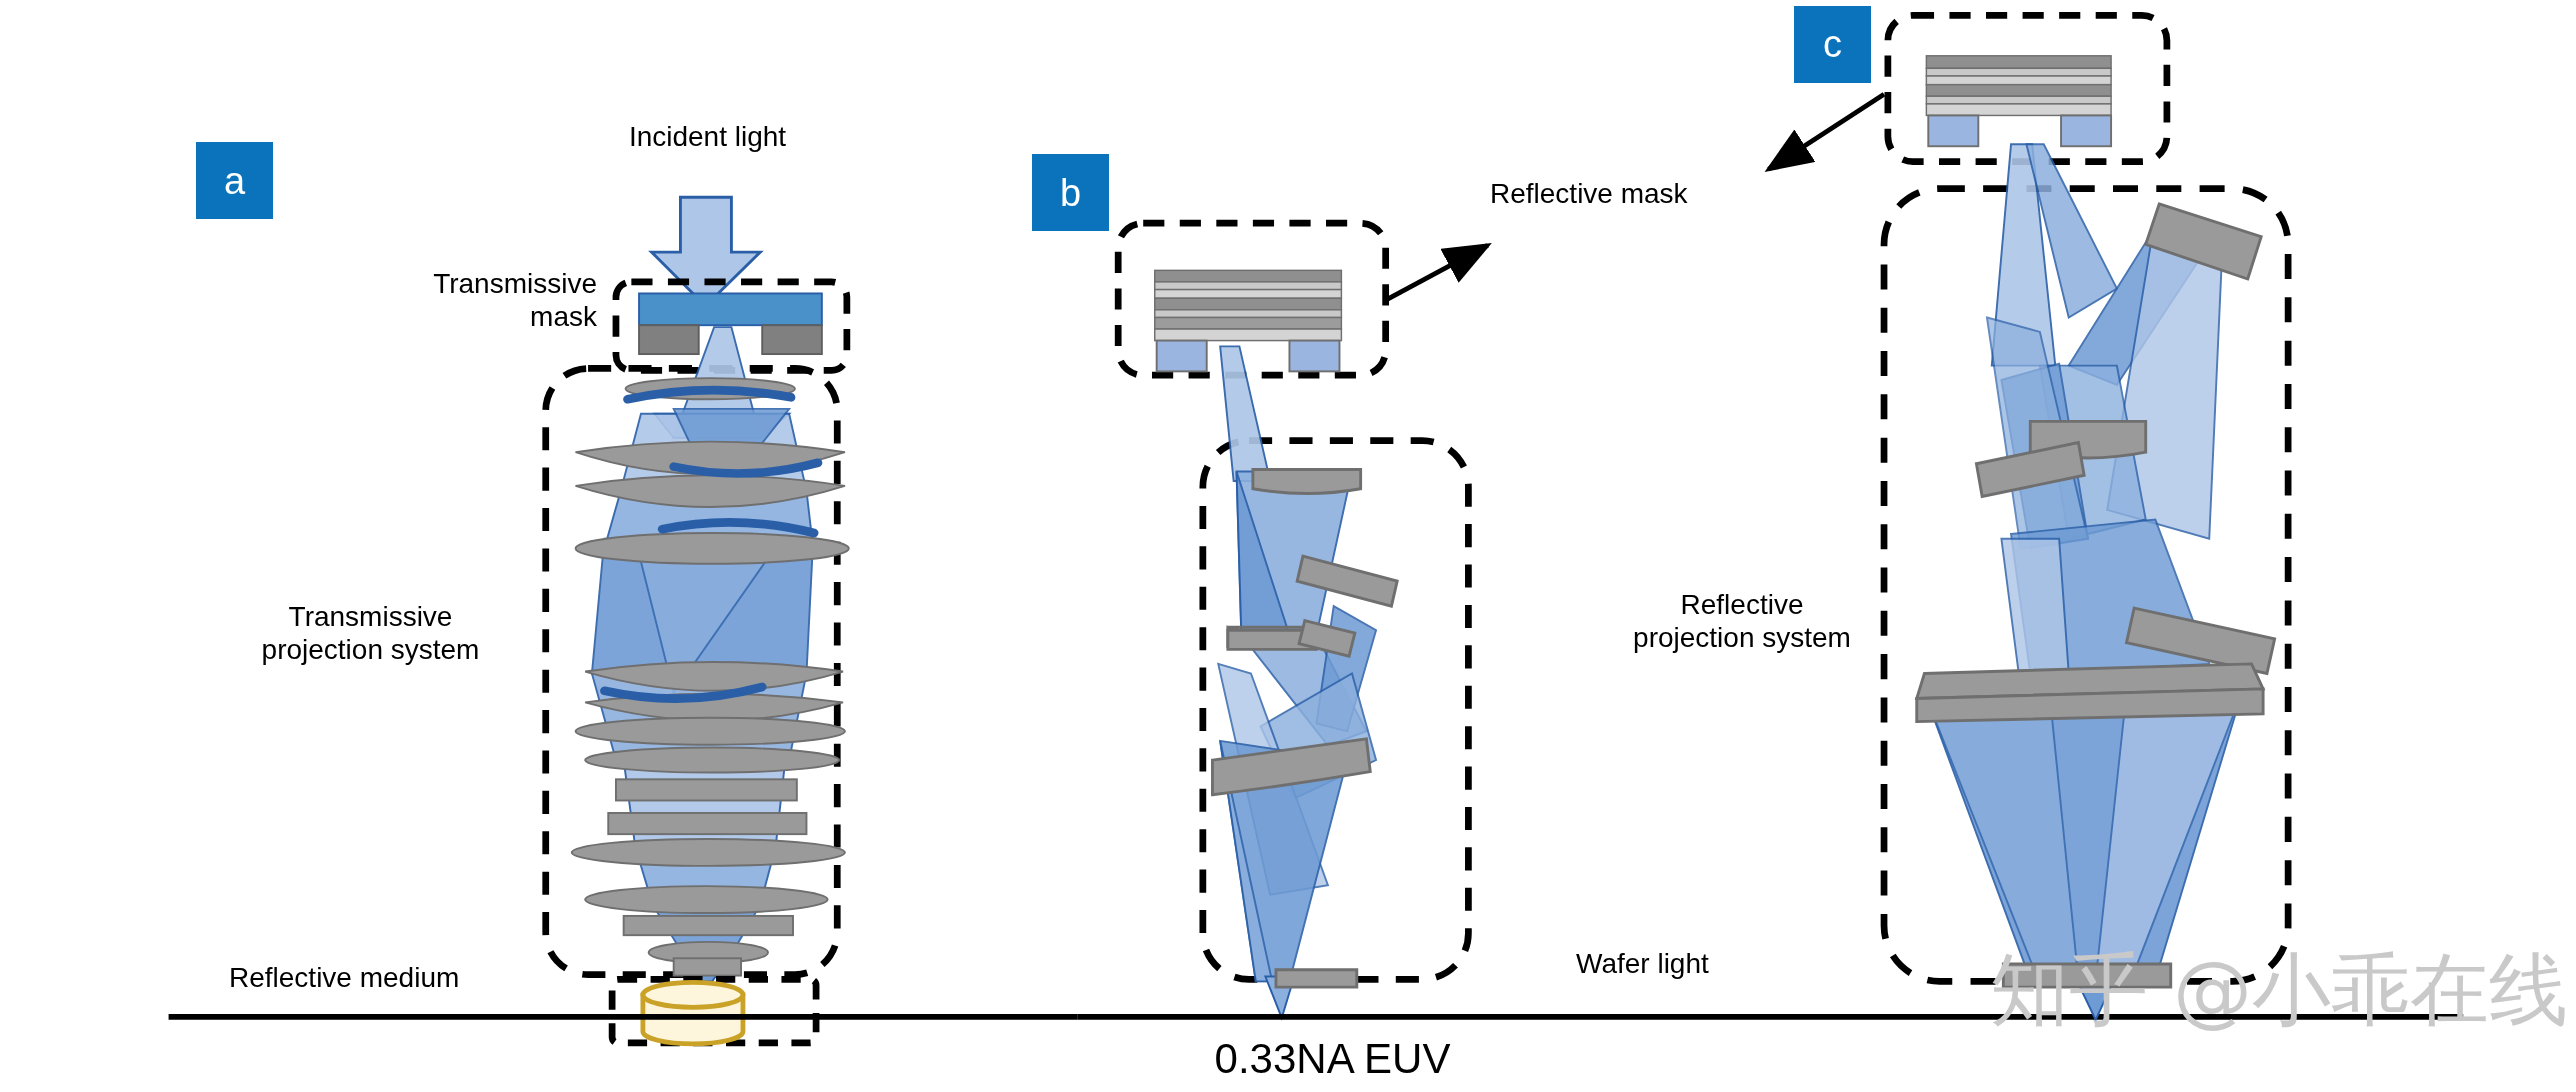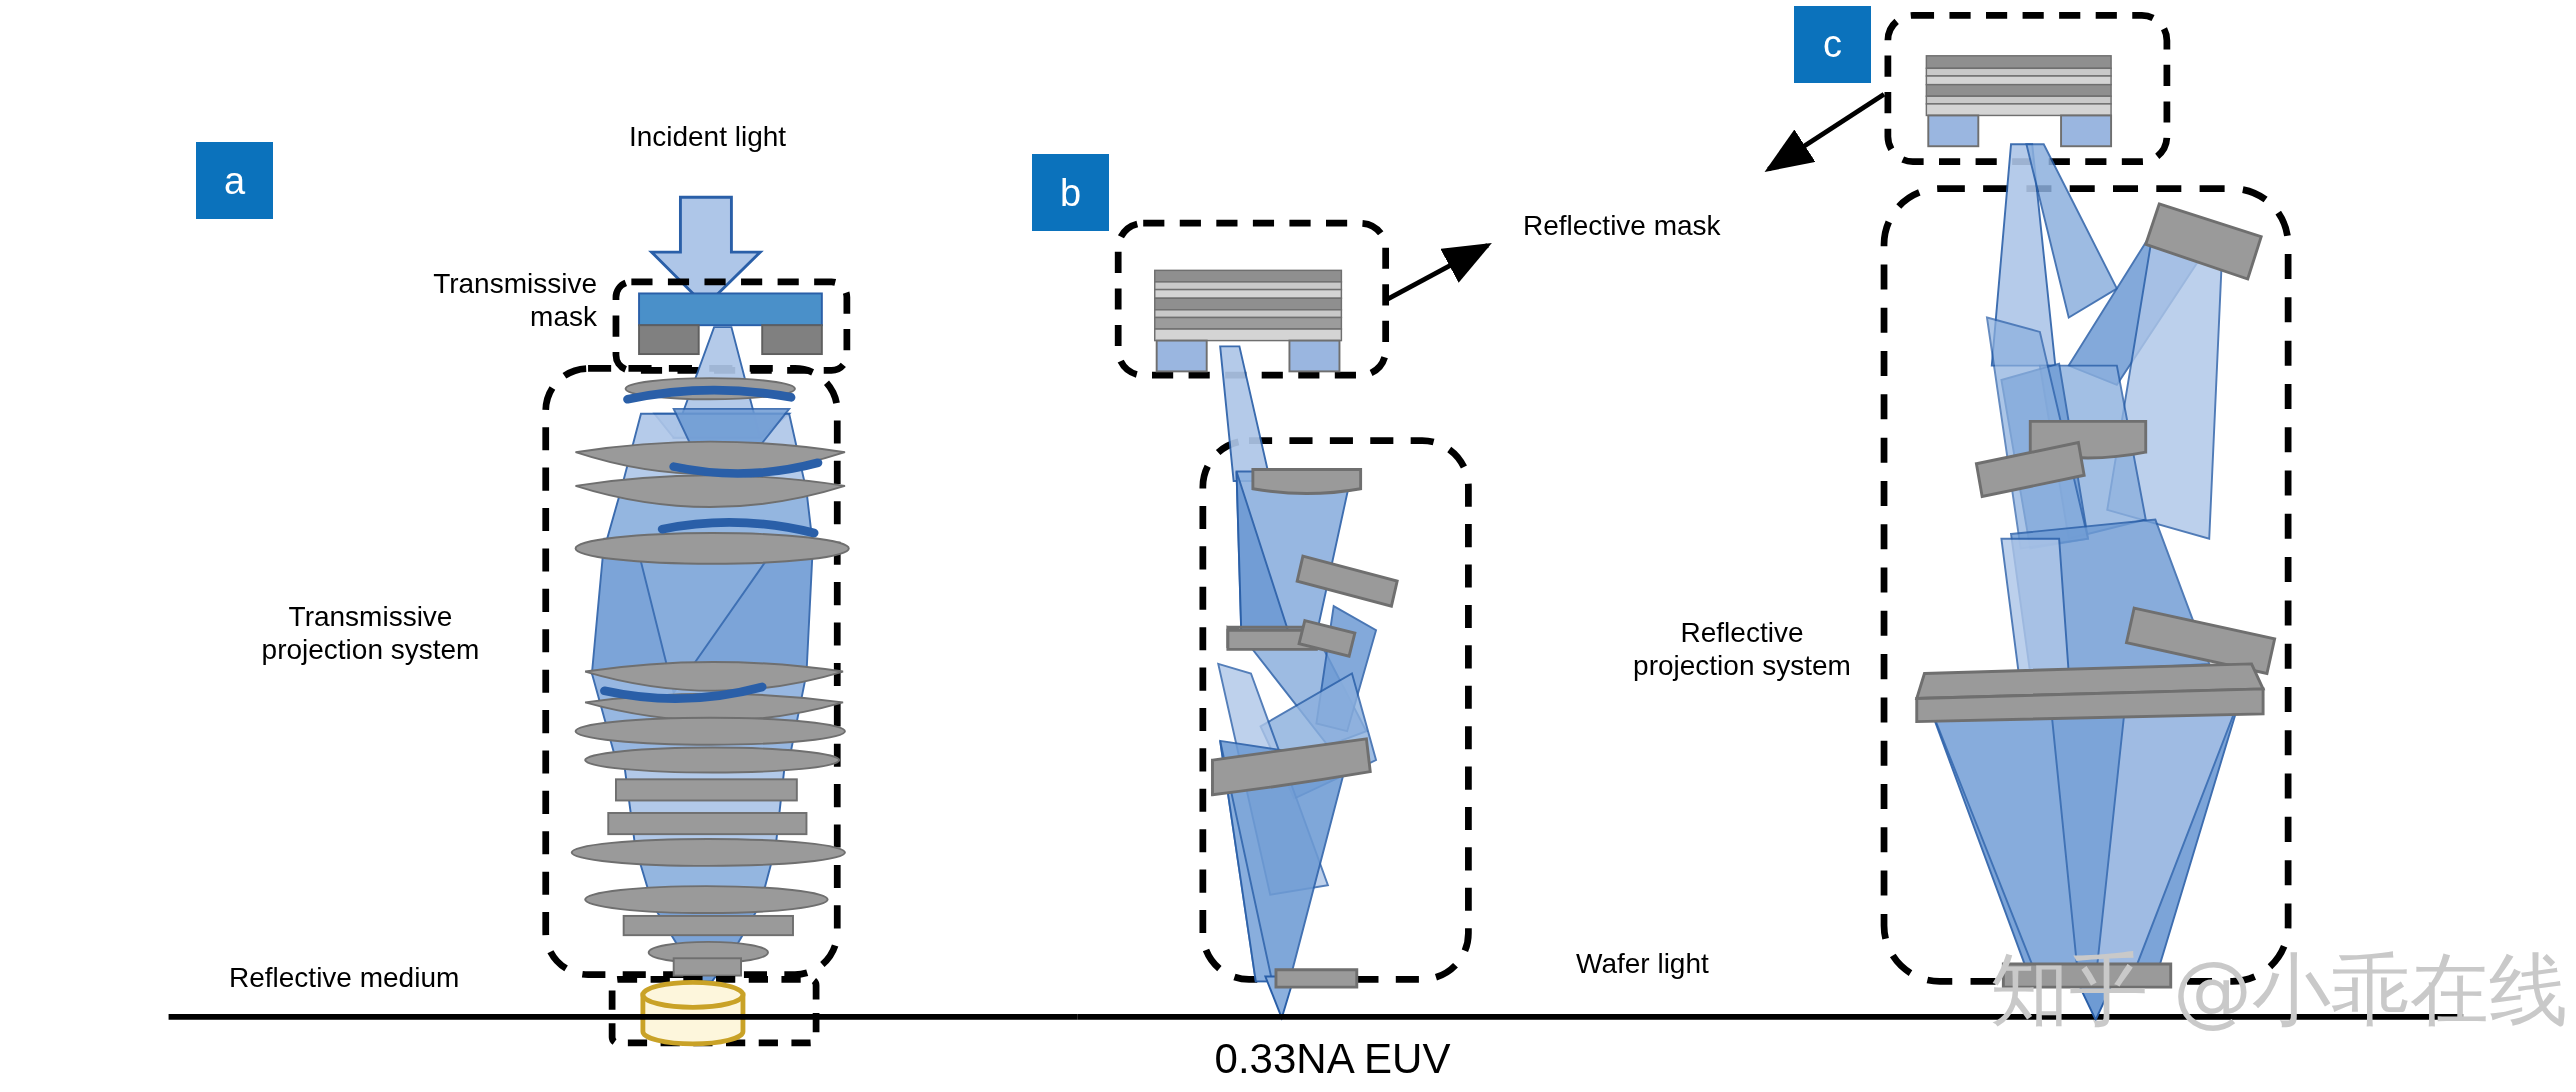--- a/index.html
+++ b/index.html
@@ -193,23 +193,23 @@
   <div class="lbl ctr" style="left:539px;top:121px;width:337px;">Incident light</div>
 
   <div class="lbl rgt" style="left:260px;top:268px;width:337px;">Transmissive
 mask</div>
 
   <div class="lbl ctr" style="left:178px;top:601px;width:385px;">Transmissive
 projection system</div>
 
   <div class="lbl" style="left:229px;top:962px;">Reflective medium</div>
 
-  <div class="lbl" style="left:1523px;top:178px;margin-top:32px;">Reflective mask</div>
-
-  <div class="lbl ctr" style="left:1559px;top:617px;width:366px;text-align:center;">Reflective
+  <div class="lbl" style="left:1490px;top:178px;">Reflective mask</div>
+
+  <div class="lbl ctr" style="left:1559px;top:589px;width:366px;text-align:center;">Reflective
 projection system</div>
 
   <div class="lbl" style="left:1576px;top:948px;">Wafer light</div>
 
   <div class="cap" style="left:1063px;top:1035px;width:539px;text-align:center;">0.33NA EUV</div>
 
   <div class="wm" style="left:1953px;top:938px;margin-left:37px;">知乎 @小乖在线</div>
 
 </div>
 

